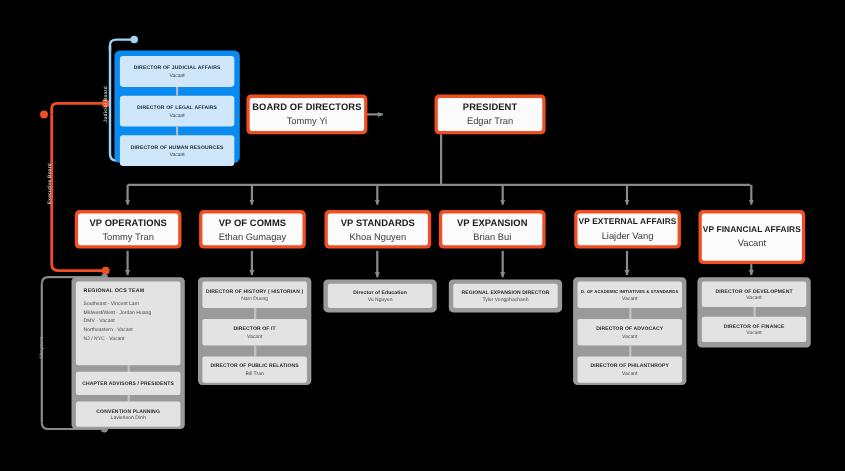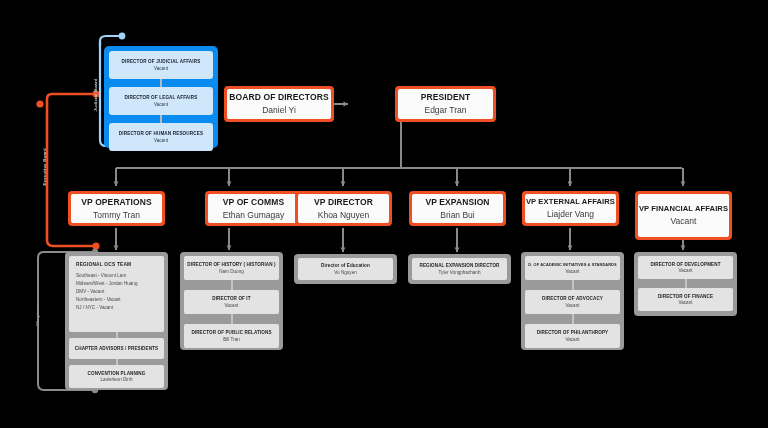--- a/index.html
+++ b/index.html
@@ -125,51 +125,51 @@
     <div style="height:8px;width:2px;background:#b9b9b9;margin:0 auto;"></div>
     <div class="judchild" style="height:28px;">
       <span class="ttl">DIRECTOR OF HUMAN RESOURCES</span>
       <span class="sub">Vacant</span>
     </div>
   </div>
 
   <div class="node exec" style="left:224px;top:86px;width:110px;height:36px;">
     <div class="inner">
       <span class="ttl">BOARD OF DIRECTORS</span>
-      <span class="sub">Daniel Yi</span>
+      <span class="sub">Tommy Yi</span>
     </div>
   </div>
 
   <div class="node exec" style="left:351px;top:86px;width:101px;height:36px;margin-left:44px;">
     <div class="inner">
       <span class="ttl">PRESIDENT</span>
       <span class="sub">Edgar Tran</span>
     </div>
   </div>
 
 
   <div class="node exec" style="left:68px;top:191px;width:97px;height:35px;">
     <div class="inner">
       <span class="ttl">VP OPERATIONS</span>
       <span class="sub">Tommy Tran</span>
     </div>
   </div>
-  <div class="node exec" style="left:181px;top:191px;width:97px;height:35px;margin-left:24px;">
+  <div class="node exec" style="left:181px;top:191px;width:97px;height:35px;">
     <div class="inner">
       <span class="ttl">VP OF COMMS</span>
       <span class="sub">Ethan Gumagay</span>
     </div>
   </div>
   <div class="node exec" style="left:295px;top:191px;width:97px;height:35px;">
     <div class="inner">
-      <span class="ttl">VP DIRECTOR</span>
+      <span class="ttl">VP STANDARDS</span>
       <span class="sub">Khoa Nguyen</span>
     </div>
   </div>
-  <div class="node exec" style="left:409px;top:191px;width:97px;height:35px;">
+  <div class="node exec" style="left:399px;top:191px;width:97px;height:35px;">
     <div class="inner">
       <span class="ttl">VP EXPANSION</span>
       <span class="sub">Brian Bui</span>
     </div>
   </div>
   <div class="node exec" style="left:522px;top:191px;width:97px;height:35px;justify-content:flex-end;">
     <div class="inner">
       <span class="ttl" style="font-size:7.6px;">VP EXTERNAL AFFAIRS</span>
       <span class="sub">Liajder Vang</span>
     </div>

